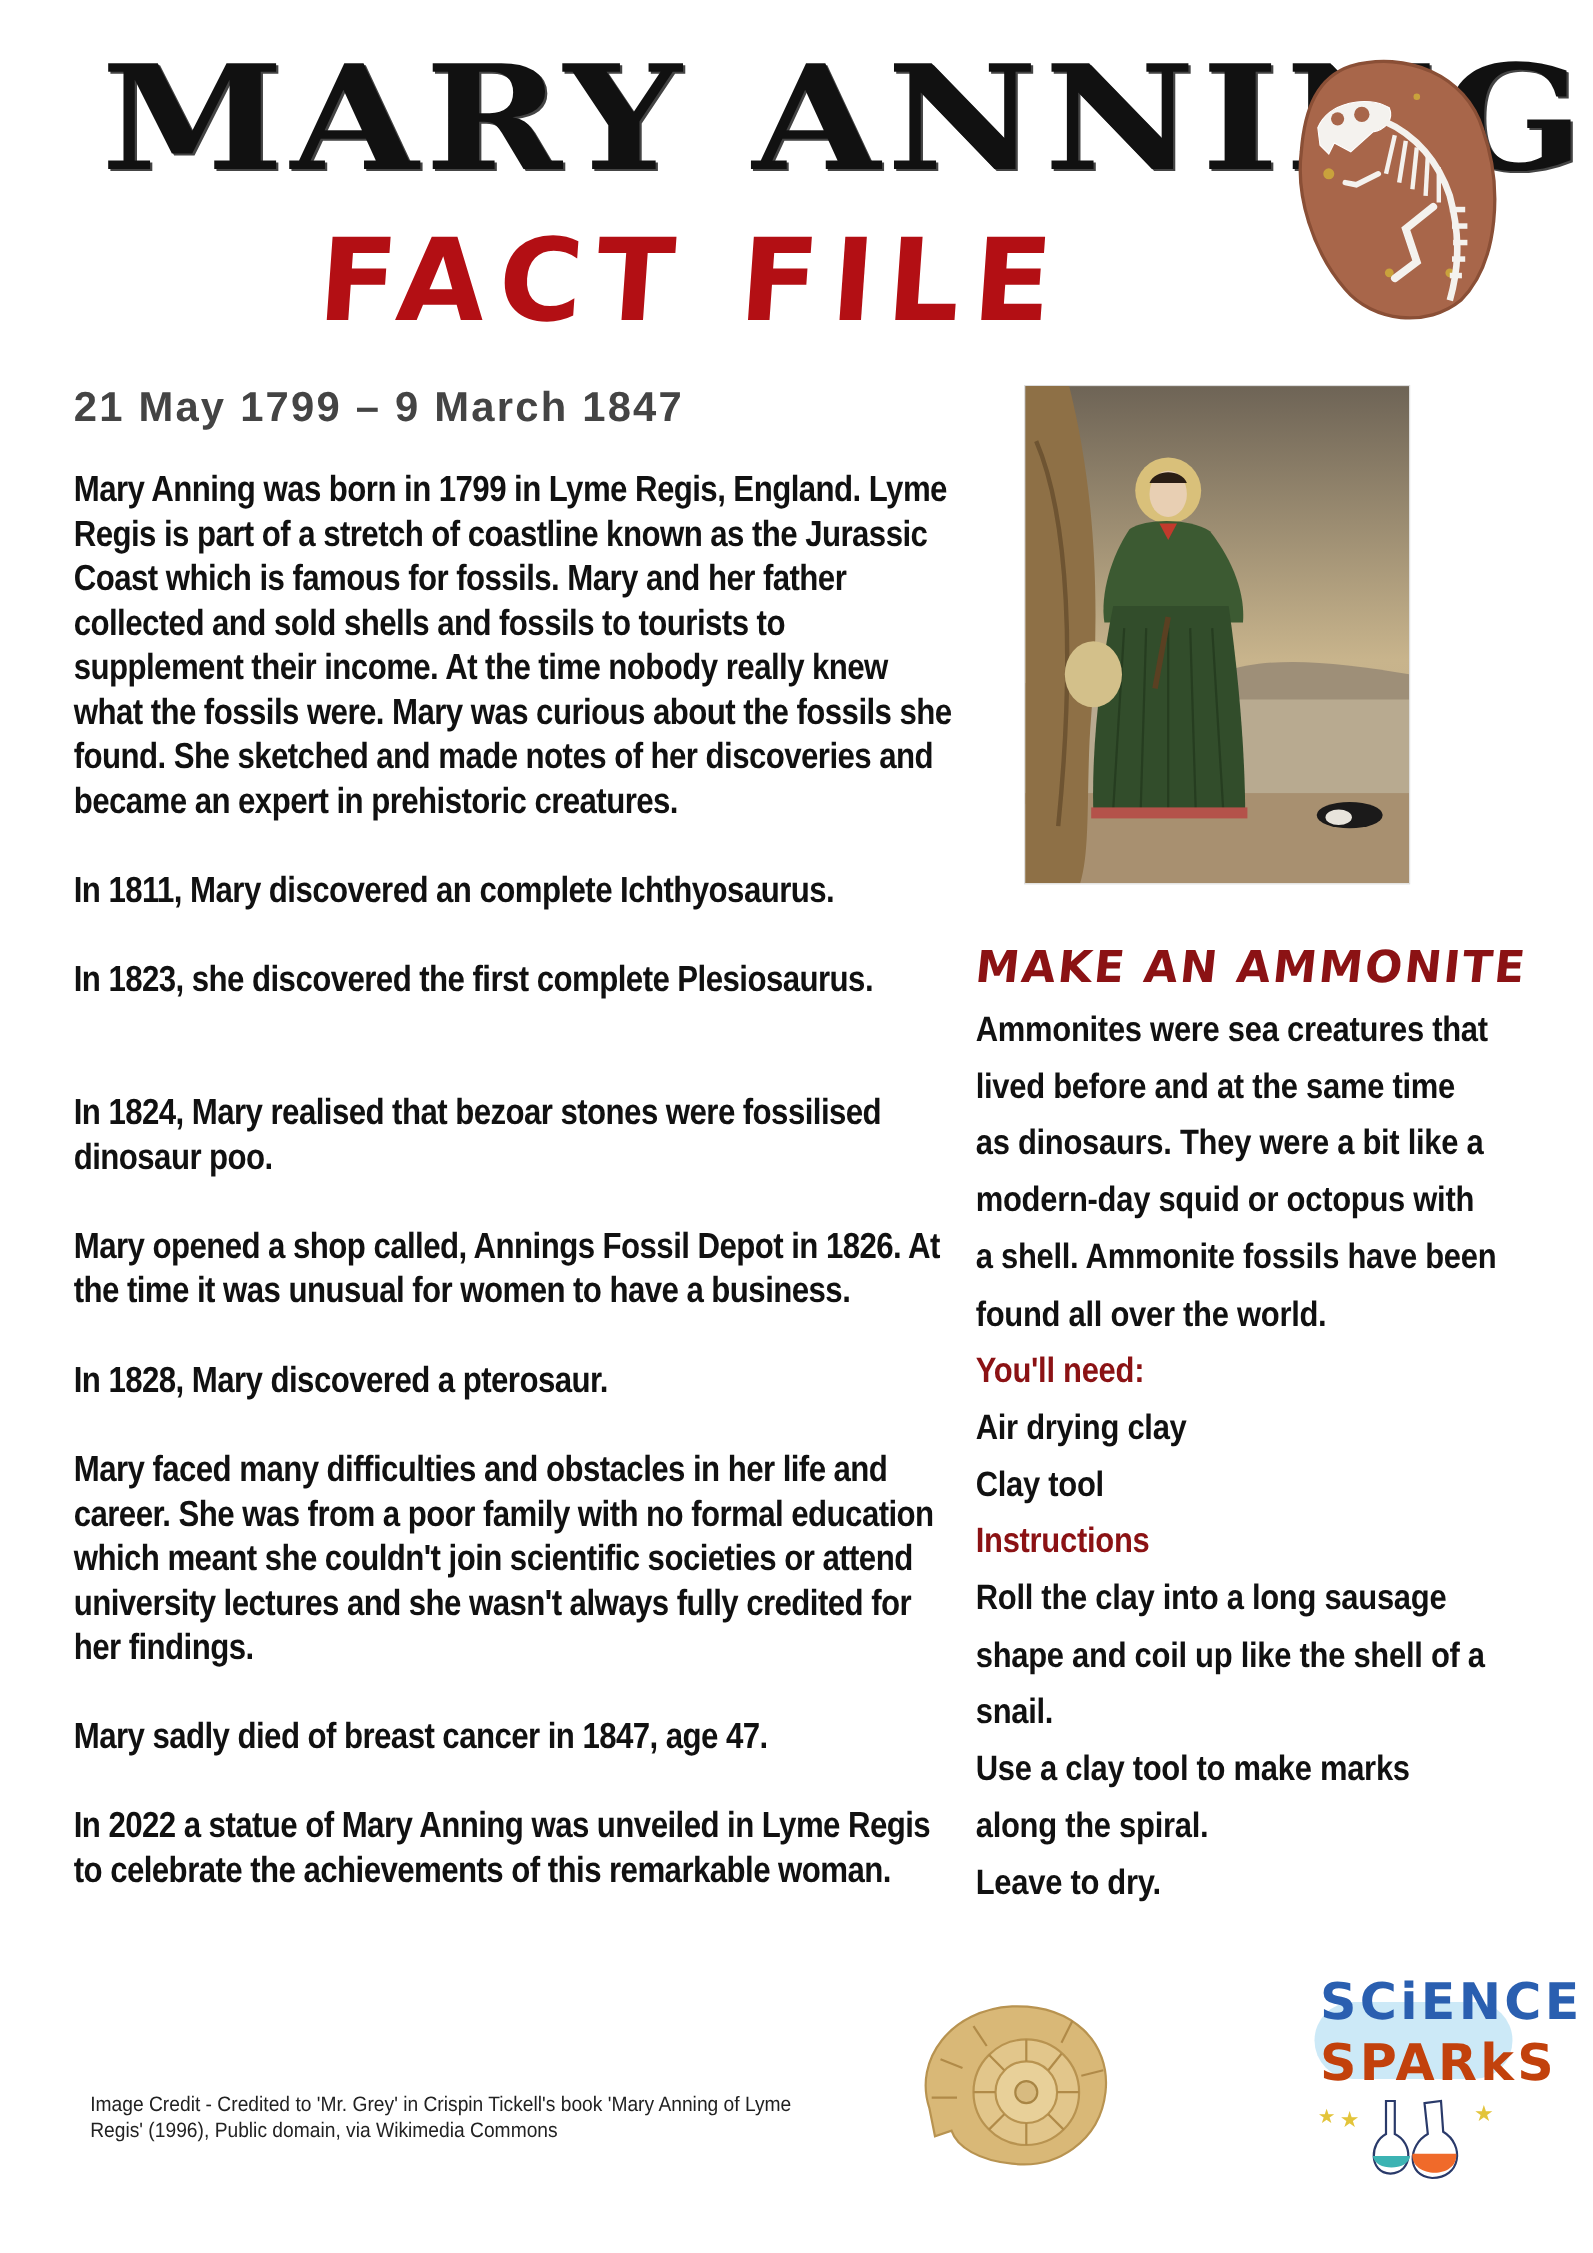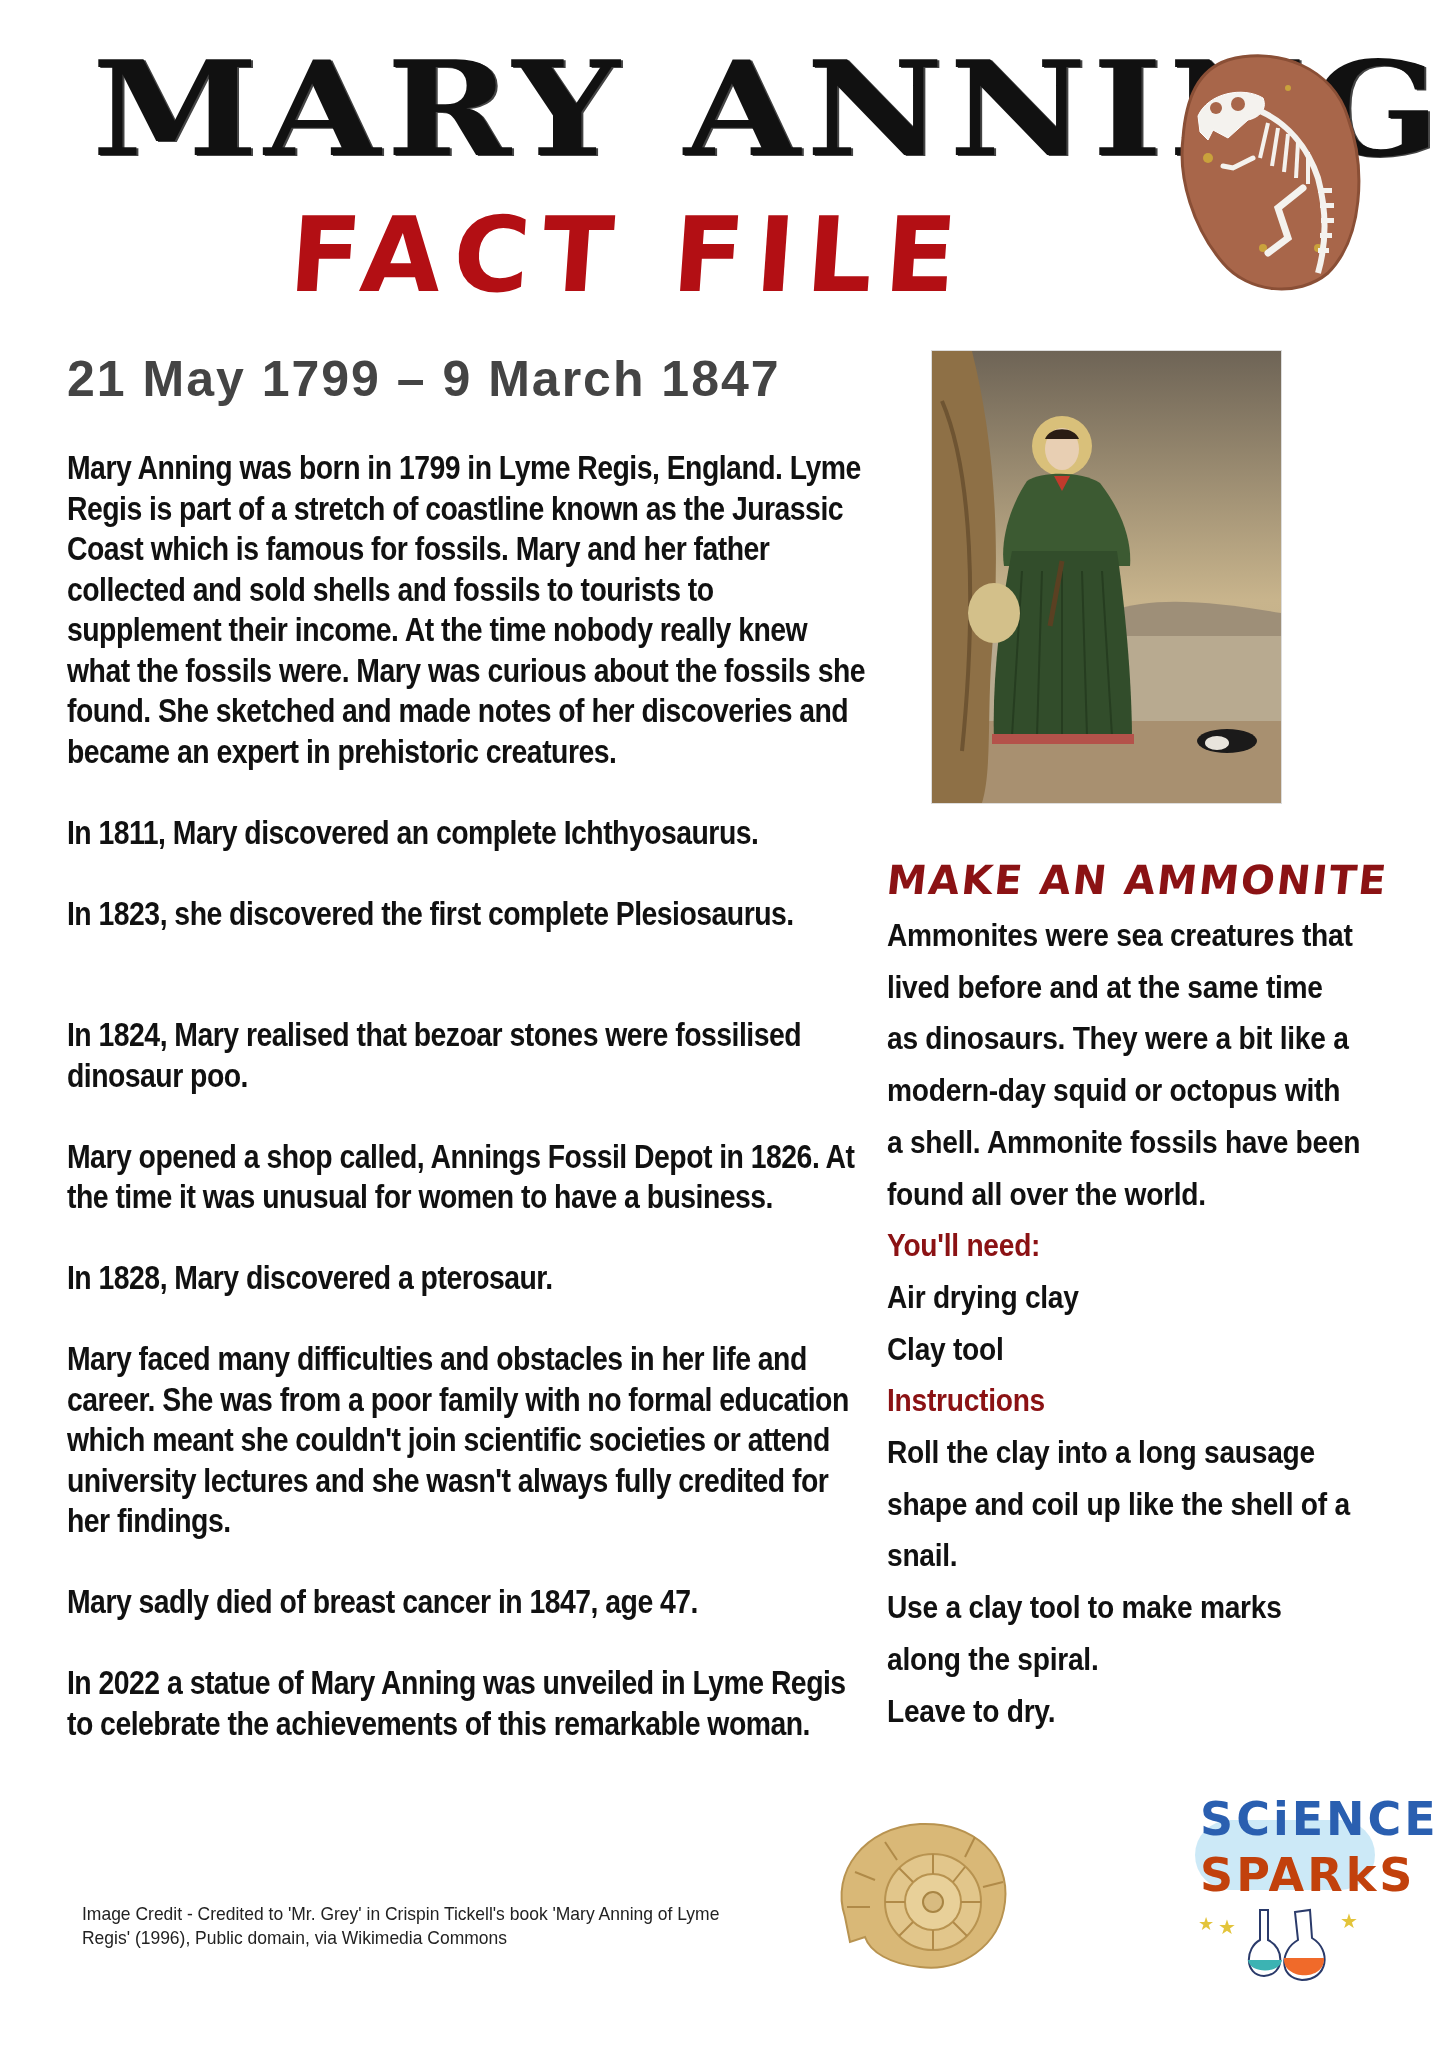--- a/index.html
+++ b/index.html
@@ -17,24 +17,24 @@
   }
   .title-sub {
     left: 290px; top: 200px;
     font-family: "DejaVu Sans", sans-serif; font-weight: bold;
     font-size: 104px; line-height: 110px; letter-spacing: 12px;
     color: #b30f14; white-space: nowrap;
     transform: skewX(-4deg);
   }
 
   
-  .dates { left: 67px; top: 350px; font-family: "Liberation Sans", sans-serif; font-weight: bold; font-size: 50px; color: #444; letter-spacing: 2px; }
-
-  
-  .col-left { left: 67px; top: 448px; width: 800px; }
+  .dates { left: 67px; top: 350px; font-family: "Liberation Sans", sans-serif; font-weight: bold; font-size: 38px; color: #444; letter-spacing: 2px; }
+
+  
+  .col-left { left: 67px; top: 424px; width: 800px; }
   .para {
     font-family: "Liberation Sans", sans-serif; font-weight: bold;
     font-size: 33px; line-height: 40.5px; color: #111;
     margin: 0 0 40.5px 0; letter-spacing: -0.6px;
     transform: scaleX(0.86); transform-origin: left top; width: 930px;
   }
   .para.gap-extra { margin-bottom: 81px; }
 
   .col-right { left: 887px; top: 850px; width: 520px; }
   .make-title {

